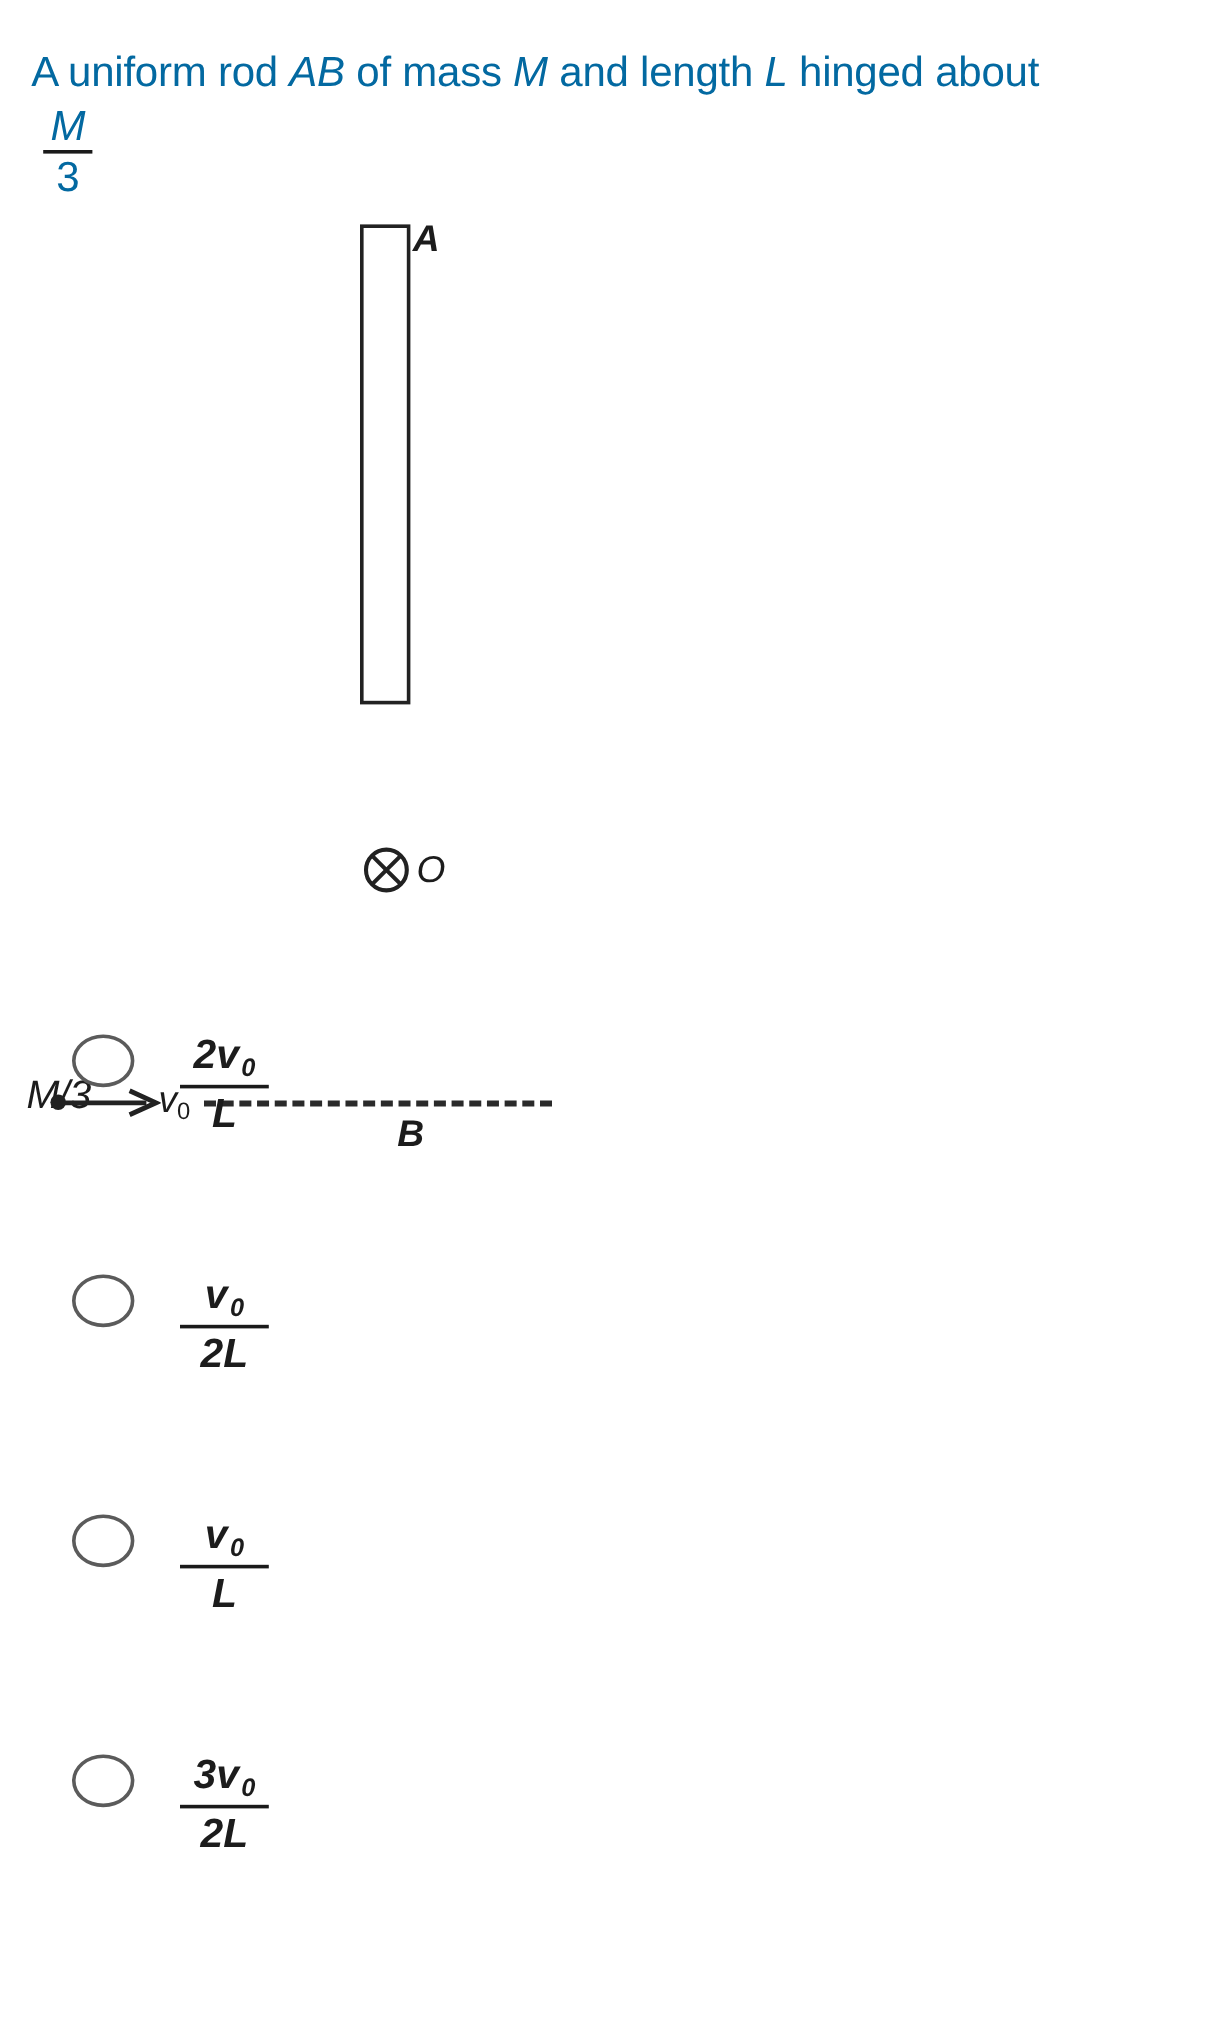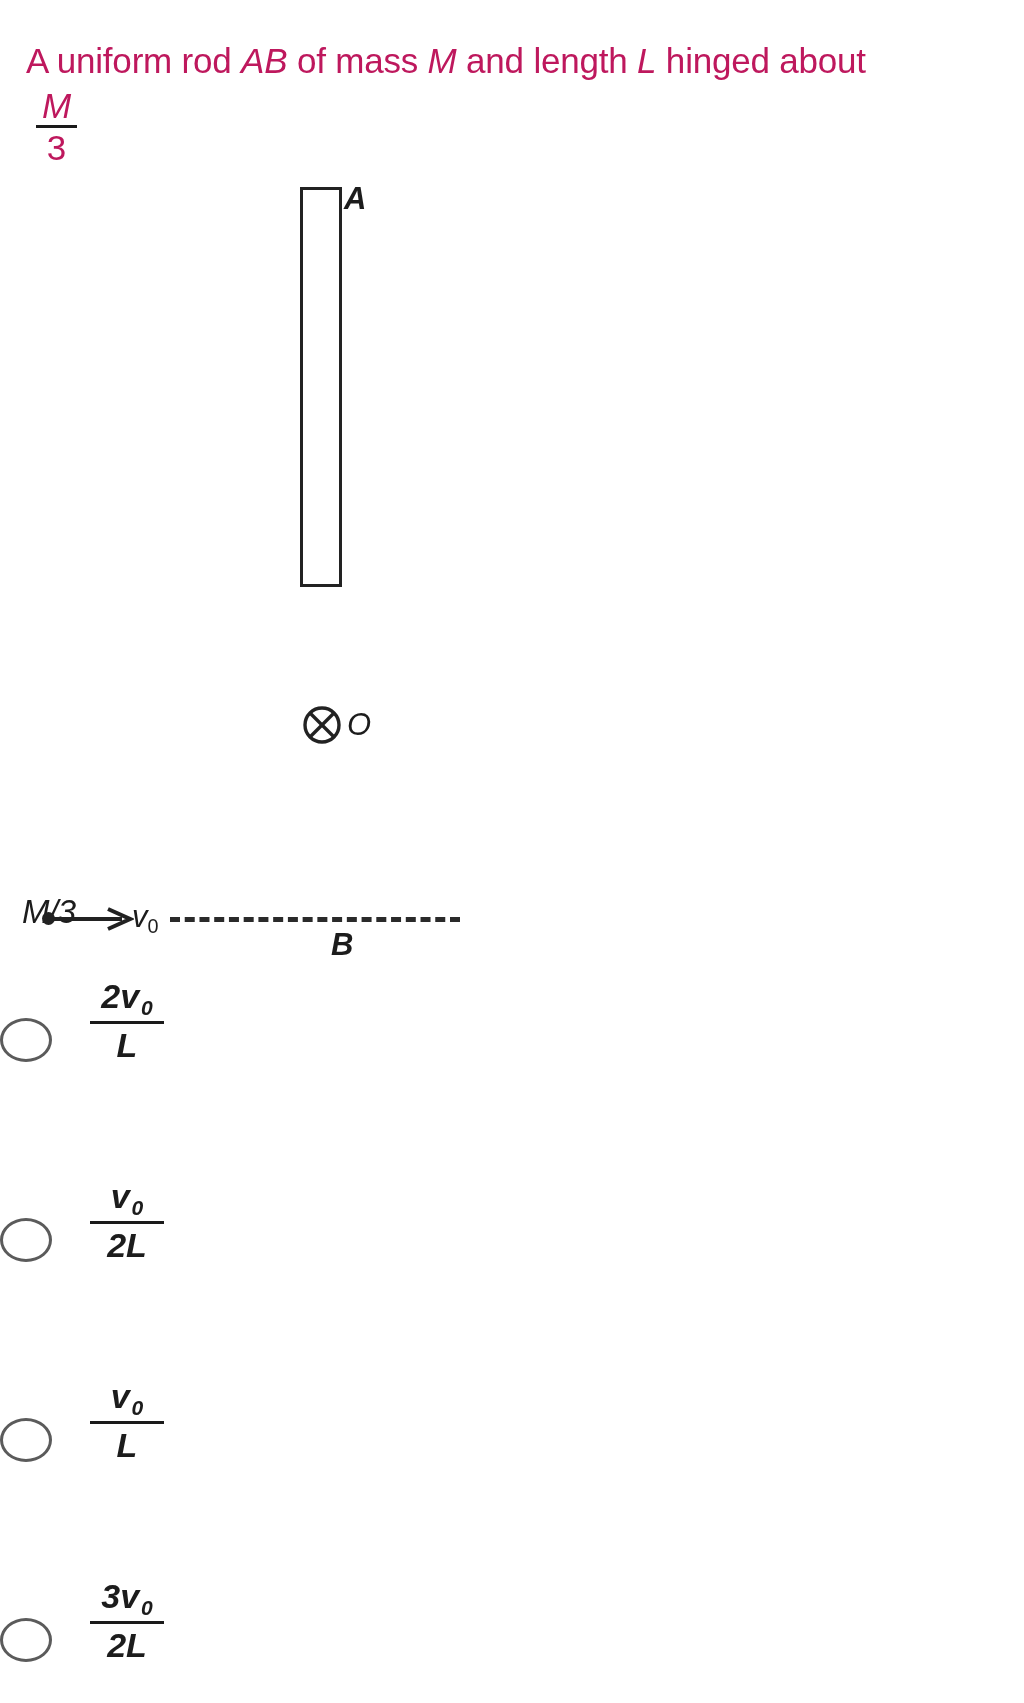--- a/index.html
+++ b/index.html
@@ -15,21 +15,21 @@
     position: relative;
     overflow: hidden;
   }
 
   
   .question {
     padding: 38px 26px 0 26px;
     font-size: 35px;
     line-height: 1.32;
     letter-spacing: -0.2px;
-    color: #be185d;
+    color: #0369a1;
   }
   .qline {
     display: block;
     white-space: nowrap;
   }
   .qline.mid {
     display: flex;
     align-items: center;
     white-space: nowrap;
     margin-top: 6px;
@@ -162,22 +162,23 @@
 
   
   .options {
     position: absolute;
     top: 862px;
     left: 0;
     width: 1024px;
   }
   .option {
     display: flex;
-    align-items: flex-end;
+    align-items: flex-start;
     height: 200px;
+    padding-left: 60px;
     box-sizing: border-box;
   }
   .radio {
     width: 46px;
     height: 38px;
     border: 3px solid #5b5b5b;
     border-radius: 50%;
     flex: 0 0 auto;
     background: #fff;
   }

